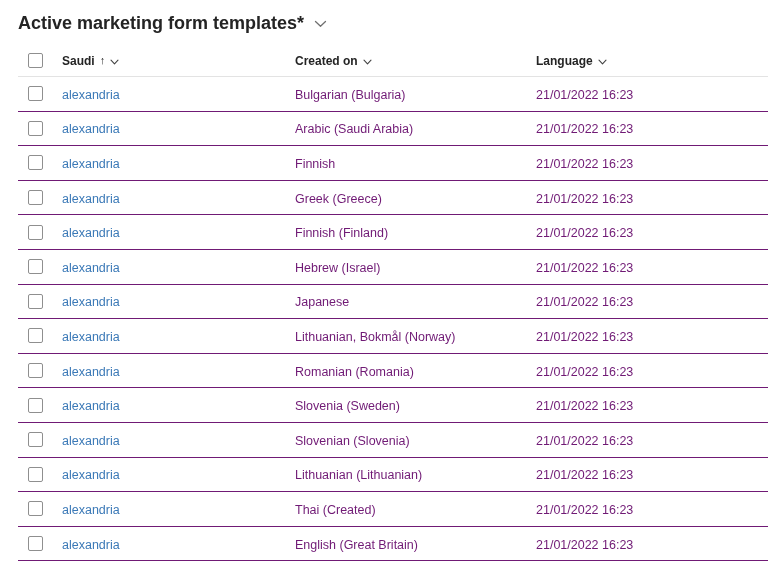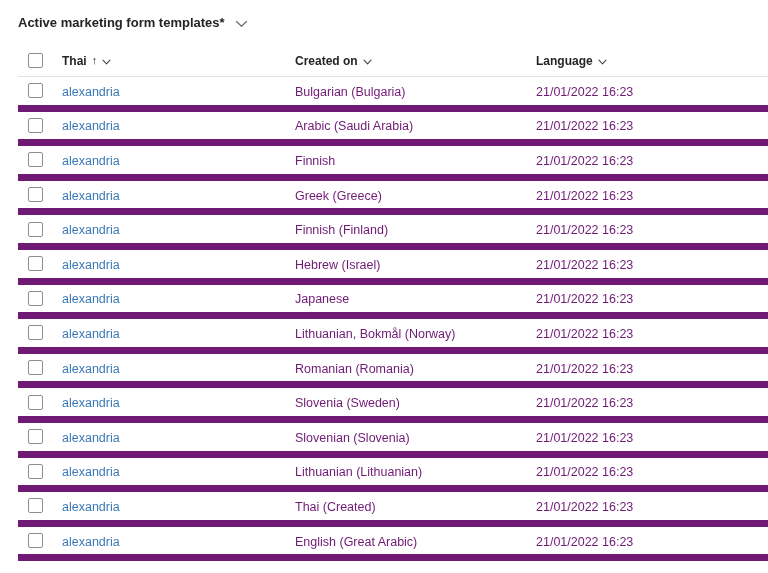--- a/index.html
+++ b/index.html
@@ -20,21 +20,21 @@
   .title-row {
     display: flex;
     align-items: center;
     gap: 10px;
     height: 24px;
     margin-bottom: 10px;
     cursor: pointer;
   }
   .page-title {
     margin: 0;
-    font-size: 13px;
+    font-size: 18px;
     font-weight: 700;
     color: #242424;
     line-height: 24px;
     white-space: nowrap;
   }
   .title-chevron svg { display: block; margin-top: 2px; }
 
   
   .grid { width: 750px; }
   .grid-header {
@@ -42,21 +42,21 @@
     grid-template-columns: 44px 233px 241px 1fr;
     align-items: center;
     height: 32px;
     border-bottom: 1px solid #e3e3e3;
   }
   .grid-row {
     display: grid;
     grid-template-columns: 44px 233px 241px 1fr;
     align-items: center;
     height: 34.6px;
-    border-bottom: 7px solid #701a75;
+    border-bottom: 1px solid #701a75;
   }
   .cell { overflow: hidden; white-space: nowrap; }
   .check-cell { display: flex; align-items: center; }
   .checkbox {
     width: 15px;
     height: 15px;
     border: 1px solid #8f8f8f;
     border-radius: 2px;
     background: #ffffff;
     margin-left: 10px;
@@ -103,21 +103,21 @@
     </span>
   </div>
 
   <div class="grid">
 
     <div class="grid-header">
       <div class="cell check-cell">
         <div class="checkbox"></div>
       </div>
       <div class="cell col-header">
-        <span>Thai</span>
+        <span>Saudi</span>
         <span class="sort-arrow">↑</span>
         <span class="col-chevron">
           <svg width="9" height="6" viewBox="0 0 9 6">
             <path d="M1 1.2 L4.5 4.8 L8 1.2" stroke="#424242" stroke-width="1.1" fill="none" stroke-linecap="round" stroke-linejoin="round"></path>
           </svg>
         </span>
       </div>
       <div class="cell col-header">
         <span>Created on</span>
         <span class="col-chevron">
@@ -333,21 +333,21 @@
   </div>
 
   <div class="grid-row">
     <div class="cell check-cell">
       <div class="checkbox"></div>
     </div>
     <div class="cell">
       <a class="name-link">alexandria</a>
     </div>
     <div class="cell">
-      <span class="cell-text">English (Great Arabic)</span>
+      <span class="cell-text">English (Great Britain)</span>
     </div>
     <div class="cell">
       <span class="cell-text">21/01/2022 16:23</span>
     </div>
   </div>
 </div>
 
   </div>
 </div>
 

